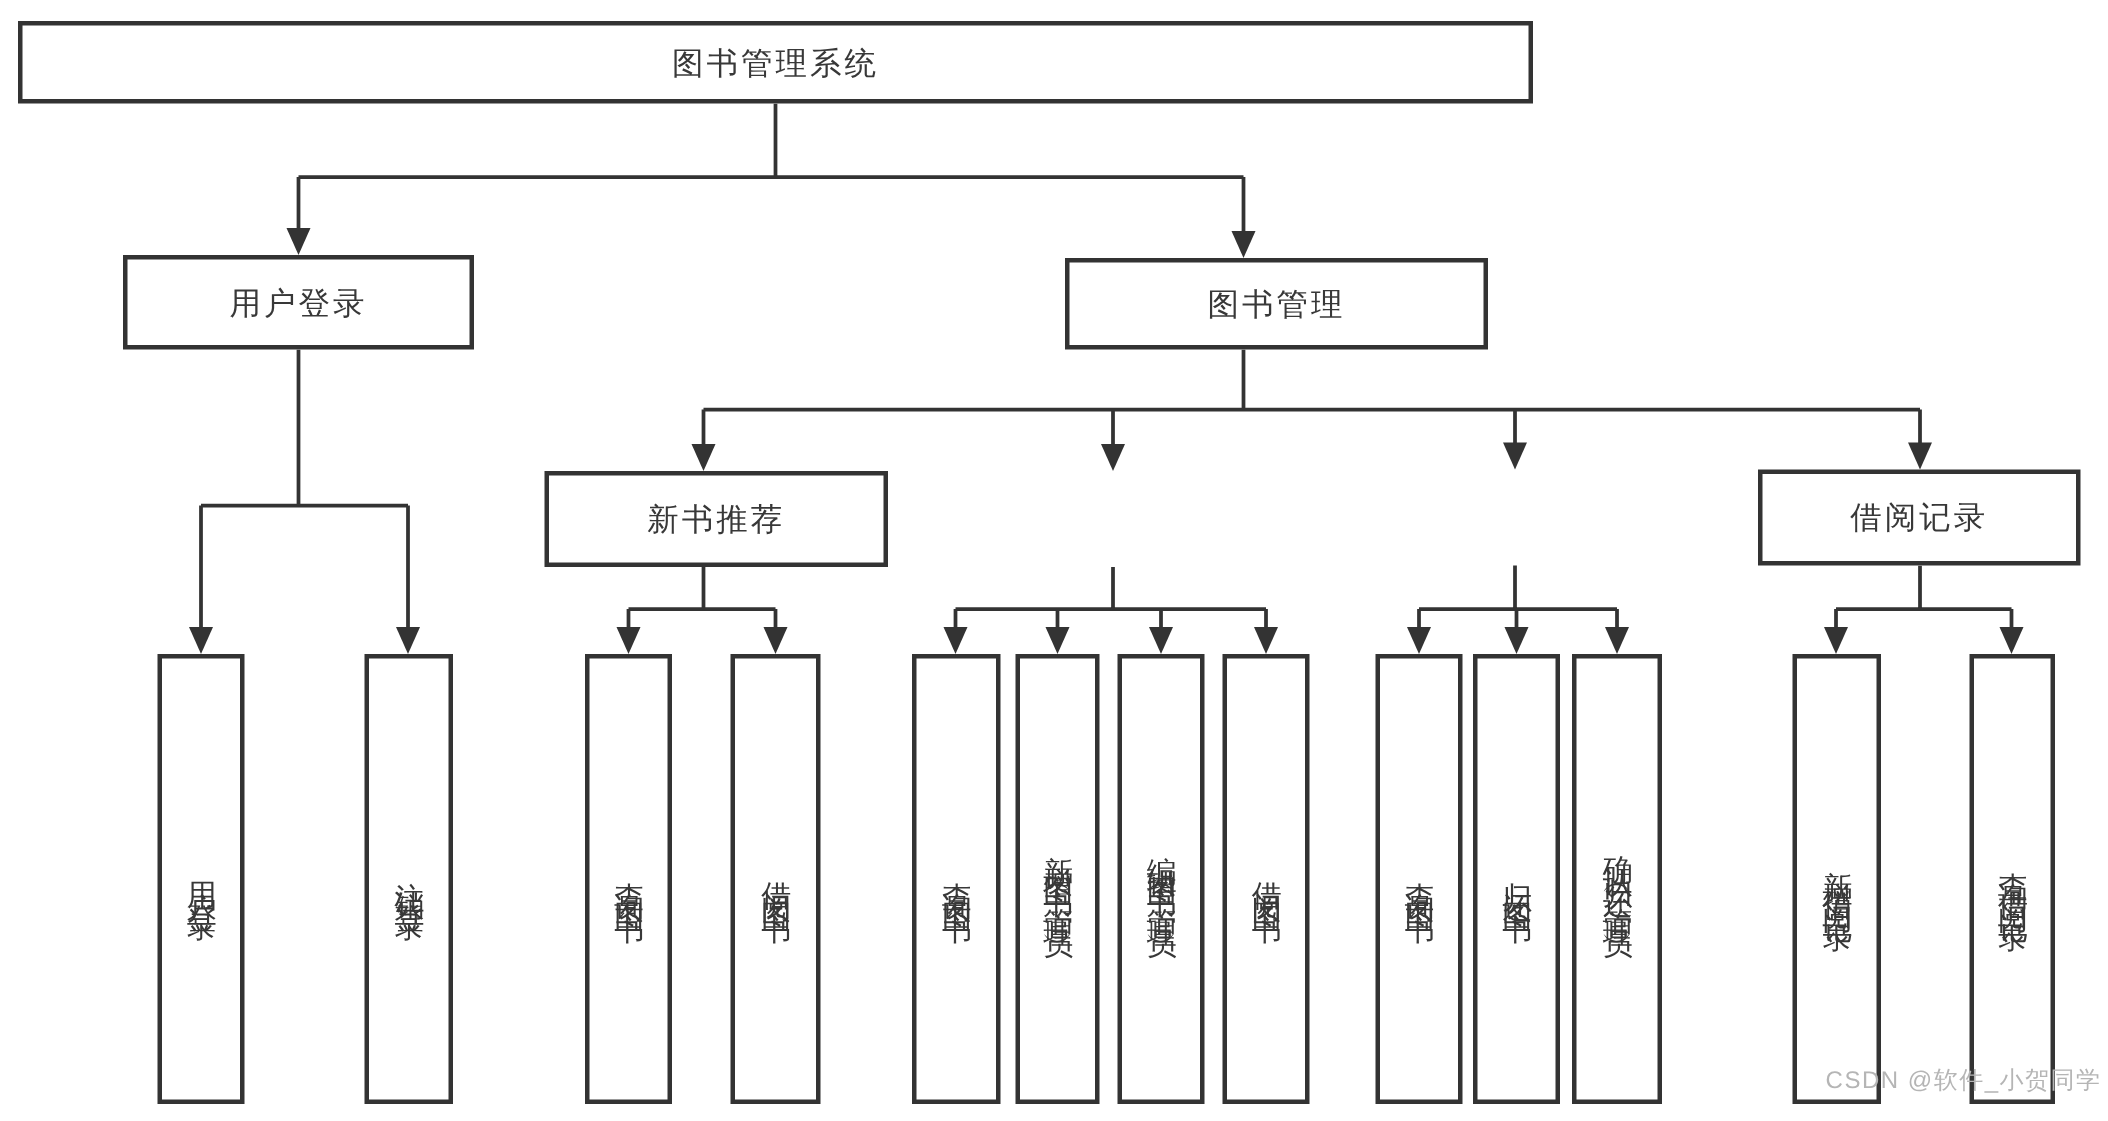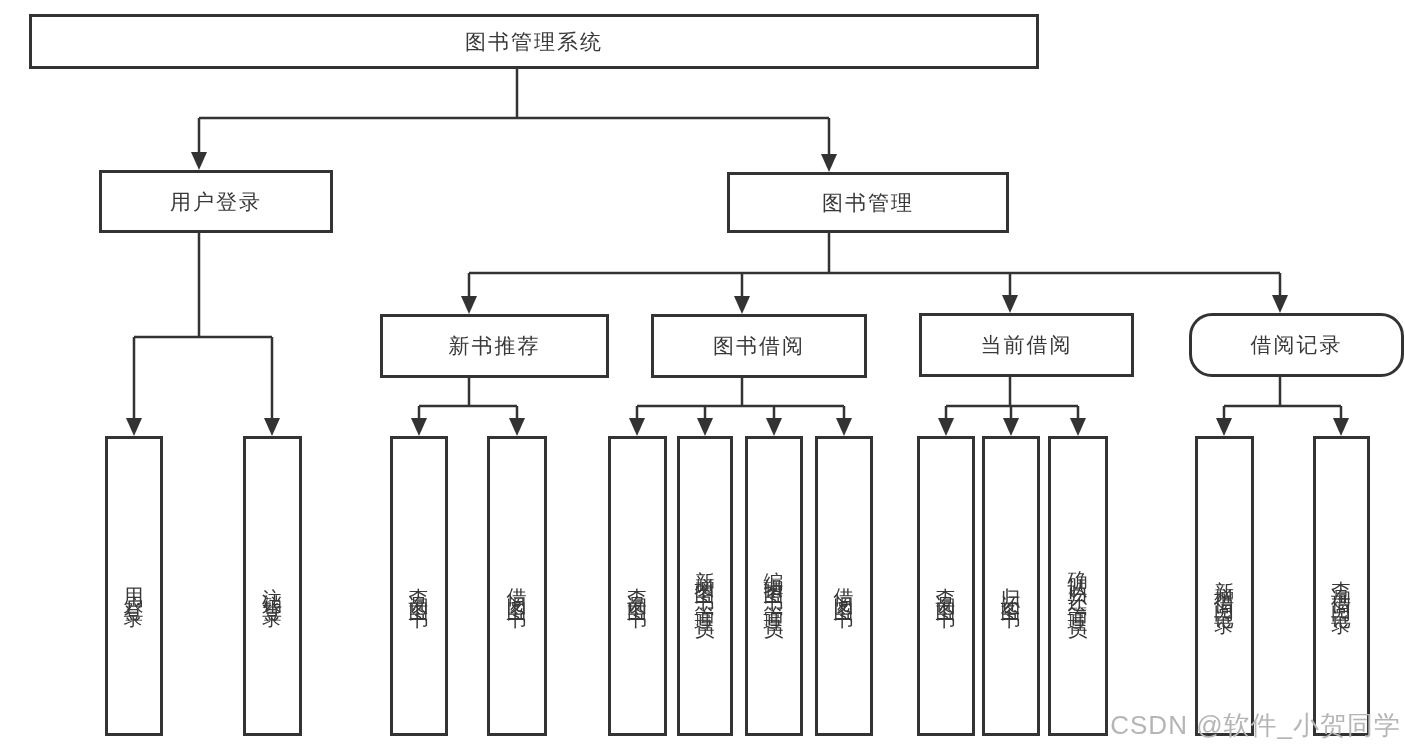--- a/index.html
+++ b/index.html
@@ -30,43 +30,42 @@
     position: absolute;
     background: var(--box-fill);
     border: 3px solid var(--line);
     display: flex;
     align-items: center;
     justify-content: center;
     color: var(--text);
     font-size: 21px;
     letter-spacing: 2px;
     white-space: nowrap;
-    margin-left: 17px;
   }
   .vnode {
     position: absolute;
     background: var(--box-fill);
     border: 3px solid var(--line);
     display: flex;
     align-items: center;
     justify-content: center;
     color: var(--text);
     font-size: 20px;
   }
   .vnode .vlabel {
     writing-mode: vertical-rl;
     letter-spacing: 7px;
     line-height: 1;
     max-height: 288px;
   }
   .watermark {
     position: absolute;
     right: 4px;
-    bottom: 4px;
-    font-size: 26px;
+    bottom: 16px;
+    font-size: 16px;
     letter-spacing: 1px;
     color: var(--watermark);
     z-index: 5;
     white-space: nowrap;
   }
 </style>
 </head>
 <body>
 
 <div class="canvas">
@@ -111,27 +110,21 @@
   <div class="node" style="left:82px; top:170px; width:234px; height:63px;">
     <span>用户登录</span>
   </div>
   <div class="node" style="left:710px; top:172px; width:282px; height:61px;">
     <span>图书管理</span>
   </div>
 
   <div class="node" style="left:363px; top:314px; width:229px; height:64px;">
     <span>新书推荐</span>
   </div>
-  <div class="node" style="left:634px; top:314px; width:216px; height:64px;">
-    <span>图书借阅</span>
-  </div>
-  <div class="node" style="left:902px; top:313px; width:215px; height:64px;">
-    <span>当前借阅</span>
-  </div>
-  <div class="node" style="left:1172px; top:313px; width:215px; height:64px;border-radius:23px;">
+  <div class="node" style="left:1172px; top:313px; width:215px; height:64px;">
     <span>借阅记录</span>
   </div>
 
   <div class="vnode" style="left:105px; top:436px; width:58px; height:300px;">
     <span class="vlabel">用户登录</span>
   </div>
   <div class="vnode" style="left:243px; top:436px; width:59px; height:300px;">
     <span class="vlabel">注销登录</span>
   </div>
 

